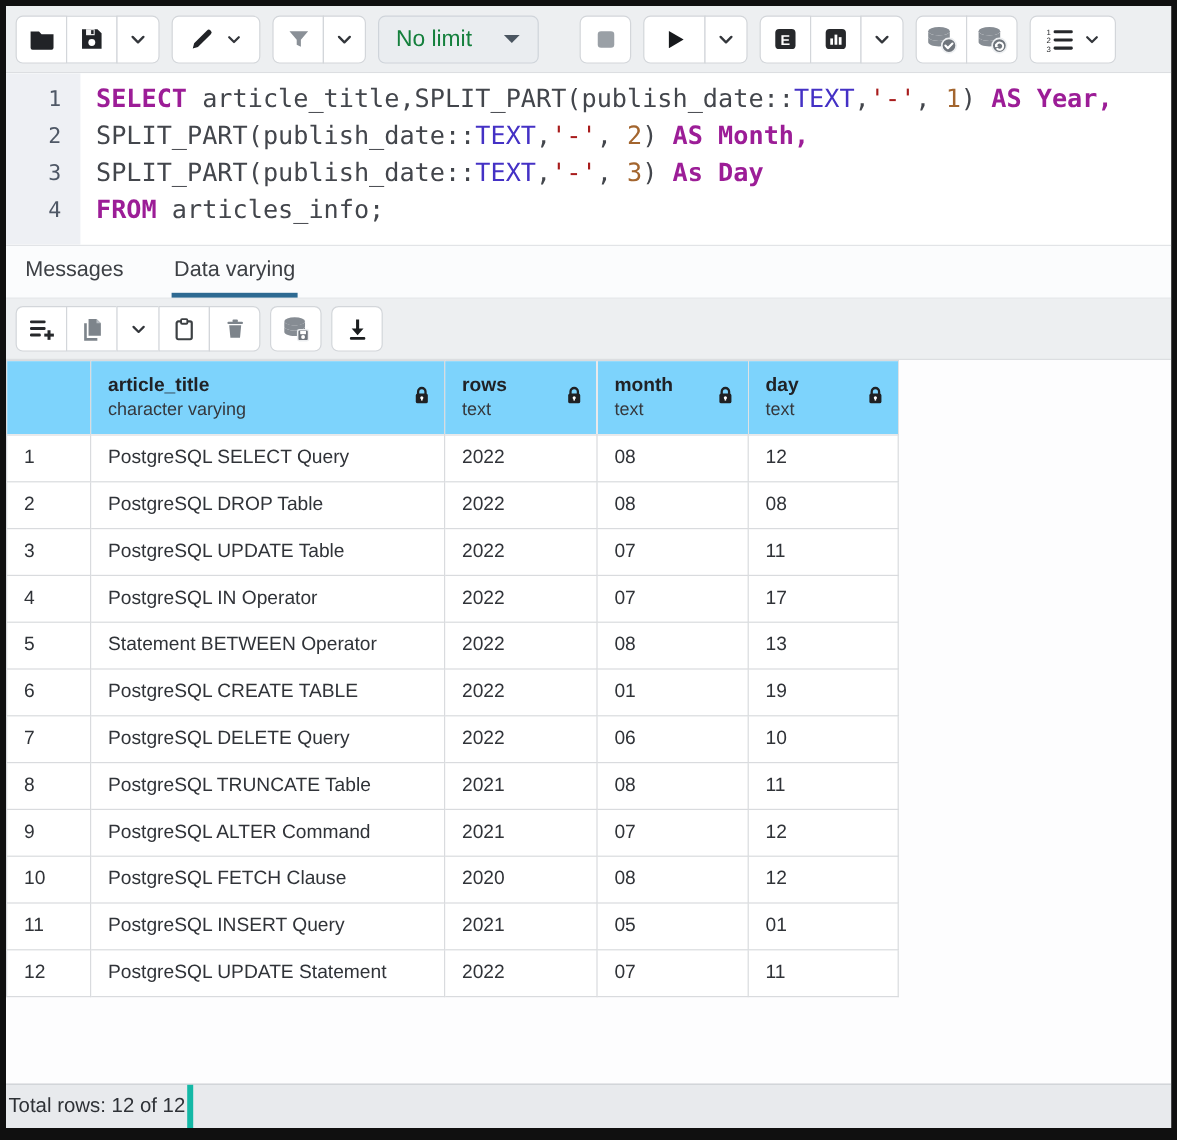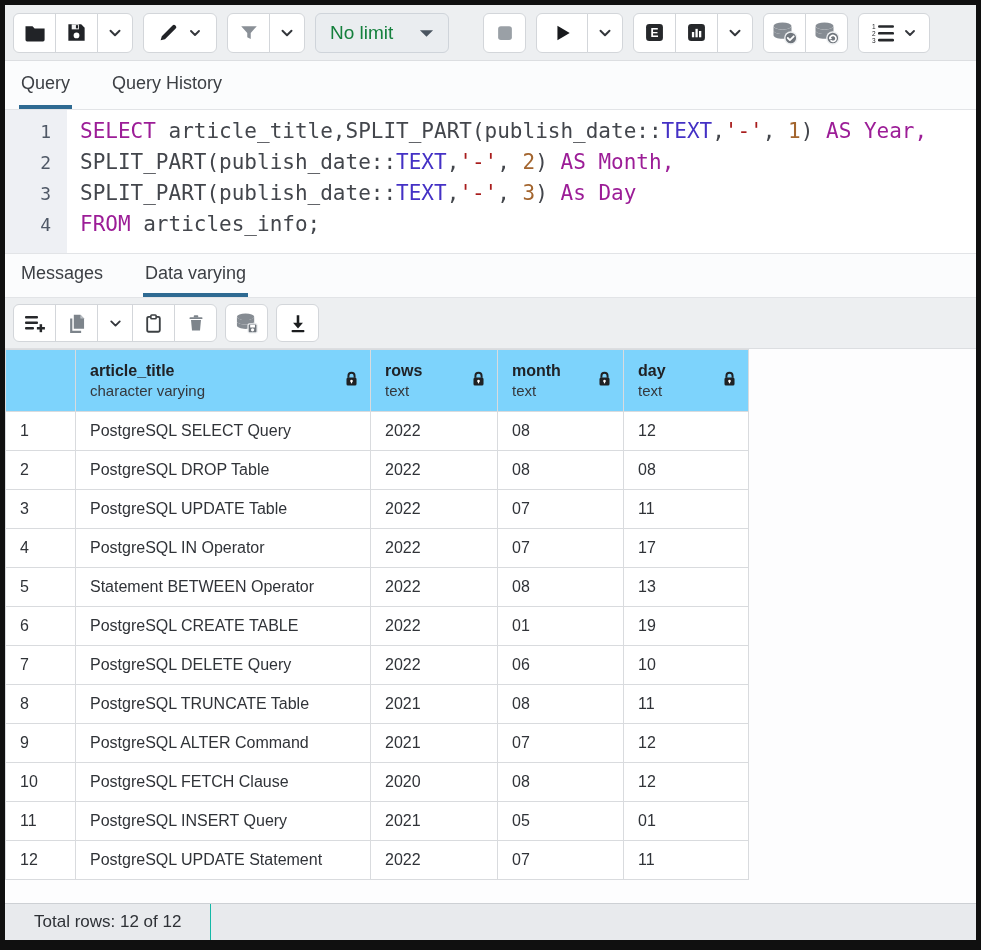--- a/index.html
+++ b/index.html
@@ -50,24 +50,24 @@
   table.grid th{height:62px;vertical-align:middle;padding:4px 10px 4px 14px;position:relative;background:#7dd3fc;}
   .colname{font-size:16px;font-weight:700;color:#202226;display:block;line-height:21px;}
   .coltype{font-size:15px;color:#35383d;display:block;line-height:20px;}
   .lockwrap{position:absolute;right:10px;top:50%;transform:translateY(-50%);}
   table.grid td{height:39px;font-size:16px;color:#303338;padding:0 6px 0 14px;}
   td.rownum,th.corner{padding-left:10px;color:#3a3d42;background:#fff;}
 
   
   .statusbar{flex:0 0 36px;background:#e8eaed;border-top:1px solid #cdd0d4;display:flex;align-items:stretch;
              font-size:17px;color:#2e3136;}
-  .statusitem{display:flex;align-items:center;padding:0 29px;border-right:1px solid #14b8a6;}
-
-  
-  .tok-kw{font-weight:400;margin-top:24px;}
+  .statusitem{display:flex;align-items:center;padding:0 2px;border-right:5px solid #14b8a6;}
+
+  
+  .tok-kw{font-weight:700;margin-top:24px;}
 </style>
 </head>
 <body>
 
 <div class="frame">
 <div class="app">
 
   <div class="toolbar toolbar-top">
     <div class="tgroup">
       <button class="tbtn">
@@ -232,24 +232,20 @@
             </span>
         <span>
               <svg width="16" height="16" viewBox="0 0 24 24">
                 <path d="M6 9l6 6 6-6" fill="none" stroke="#33363b" stroke-width="2.8" stroke-linecap="round" stroke-linejoin="round"></path>
               </svg>
             </span>
       </button>
     </div>
   </div>
 
-  <div class="tabstrip tabstrip1">
-    <div class="tab active">Query</div>
-    <div class="tab">Query History</div>
-  </div>
 
   <div class="editor">
     <div class="gutter">
           <div>1</div>
           <div>2</div>
           <div>3</div>
           <div>4</div>
         </div>
     <div class="codelines"><div class="code-line"><span class="tok-kw" style="color: rgb(156, 29, 151);">SELECT</span><span class="tok-pl" style="color: rgb(67, 70, 76);"> article_title,SPLIT_PART(publish_date::</span><span class="tok-ty" style="color: rgb(68, 49, 197);">TEXT</span><span class="tok-pl" style="color: rgb(67, 70, 76);">,</span><span class="tok-str" style="color: rgb(168, 28, 28);">'-'</span><span class="tok-pl" style="color: rgb(67, 70, 76);">, </span><span class="tok-num" style="color: rgb(163, 101, 46);">1</span><span class="tok-pl" style="color: rgb(67, 70, 76);">) </span><span class="tok-kw" style="color: rgb(156, 29, 151);">AS Year,</span></div><div class="code-line"><span class="tok-pl" style="color: rgb(67, 70, 76);">SPLIT_PART(publish_date::</span><span class="tok-ty" style="color: rgb(68, 49, 197);">TEXT</span><span class="tok-pl" style="color: rgb(67, 70, 76);">,</span><span class="tok-str" style="color: rgb(168, 28, 28);">'-'</span><span class="tok-pl" style="color: rgb(67, 70, 76);">, </span><span class="tok-num" style="color: rgb(163, 101, 46);">2</span><span class="tok-pl" style="color: rgb(67, 70, 76);">) </span><span class="tok-kw" style="color: rgb(156, 29, 151);">AS Month,</span></div><div class="code-line"><span class="tok-pl" style="color: rgb(67, 70, 76);">SPLIT_PART(publish_date::</span><span class="tok-ty" style="color: rgb(68, 49, 197);">TEXT</span><span class="tok-pl" style="color: rgb(67, 70, 76);">,</span><span class="tok-str" style="color: rgb(168, 28, 28);">'-'</span><span class="tok-pl" style="color: rgb(67, 70, 76);">, </span><span class="tok-num" style="color: rgb(163, 101, 46);">3</span><span class="tok-pl" style="color: rgb(67, 70, 76);">) </span><span class="tok-kw" style="color: rgb(156, 29, 151);">As Day</span></div><div class="code-line"><span class="tok-kw" style="color: rgb(156, 29, 151);">FROM</span><span class="tok-pl" style="color: rgb(67, 70, 76);"> articles_info;</span></div></div>
   </div>

